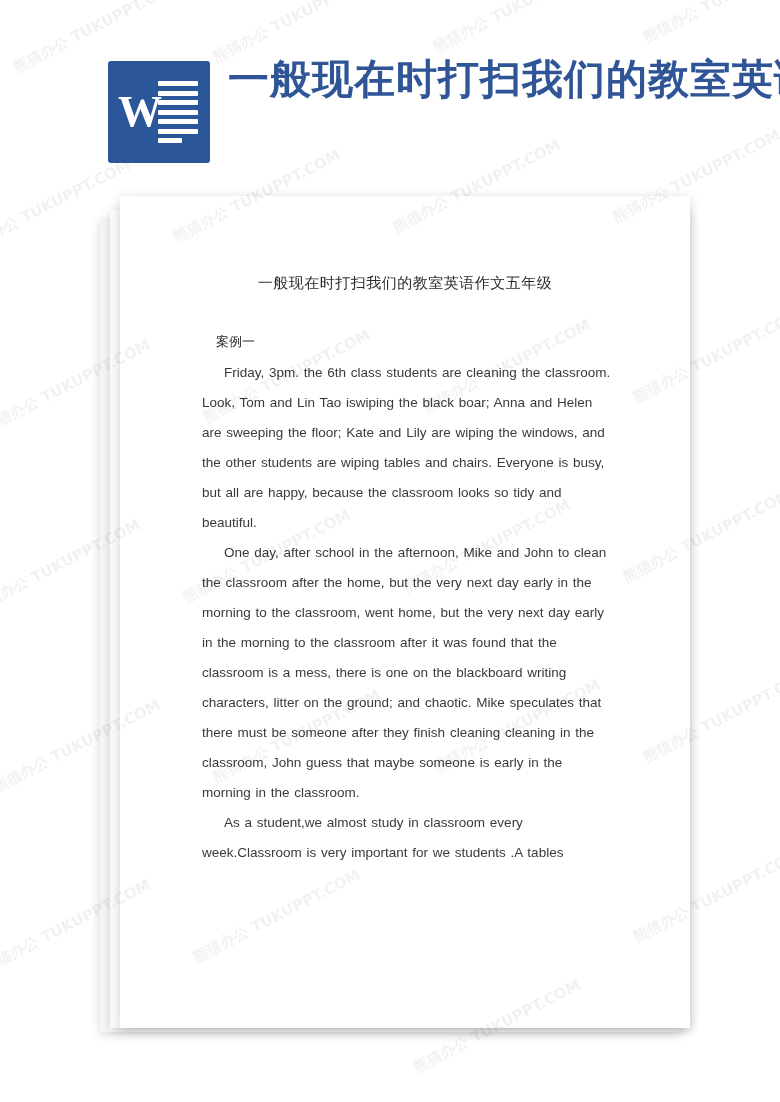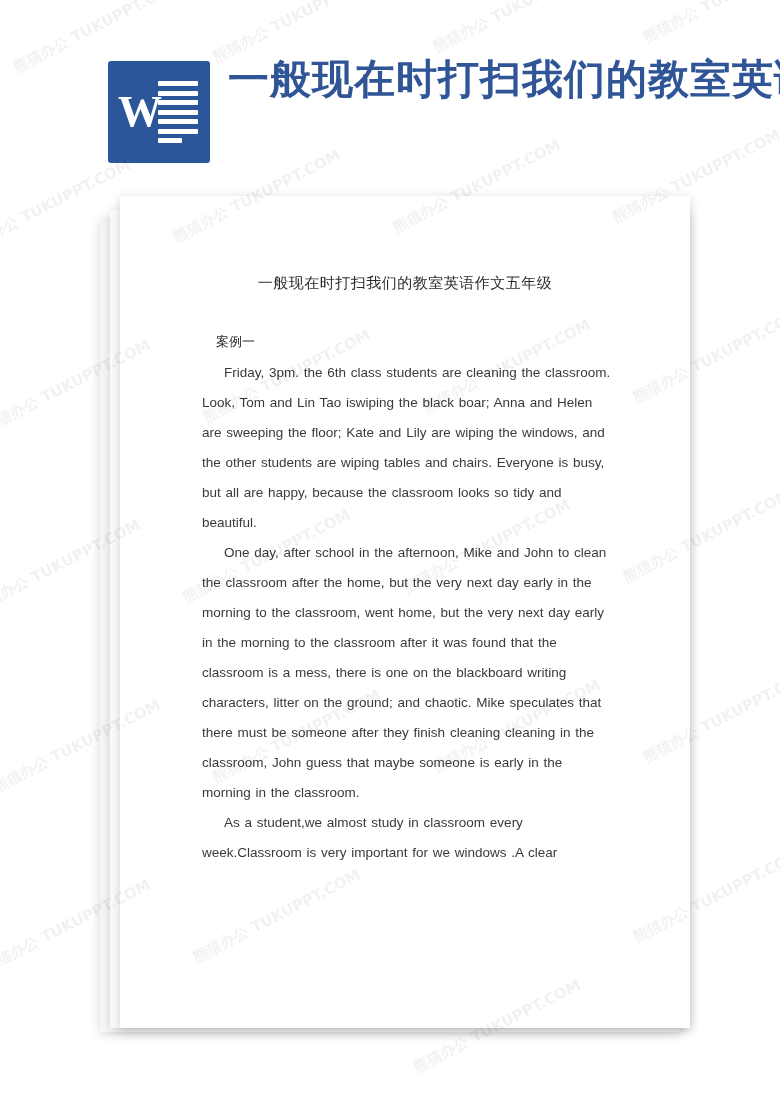--- a/index.html
+++ b/index.html
@@ -210,21 +210,21 @@
 
       <div class="doc-heading">一般现在时打扫我们的教室英语作文五年级</div>
 
       <div class="doc-content">
 
         <div class="sec-label">案例一</div>
         <p class="para">Friday, 3pm. the 6th class students are cleaning the classroom. Look, Tom and Lin Tao iswiping the black boar; Anna and Helen are sweeping the floor; Kate and Lily are wiping the windows, and the other students are wiping tables and chairs. Everyone is busy, but all are happy, because the classroom looks so tidy and beautiful.</p>
 
         <p class="para">One day, after school in the afternoon, Mike and John to clean the classroom after the home, but the very next day early in the morning to the classroom, went home, but the very next day early in the morning to the classroom after it was found that the classroom is a mess, there is one on the blackboard writing characters, litter on the ground; and chaotic. Mike speculates that there must be someone after they finish cleaning cleaning in the classroom, John guess that maybe someone is early in the morning in the classroom.</p>
 
-        <p class="para">As a student,we almost study in classroom every week.Classroom is very important for we windows .A clear</p>
+        <p class="para">As a student,we almost study in classroom every week.Classroom is very important for we students .A tables</p>
 
       </div>
     </div>
   </div>
 </div>
 
 <div class="watermarks">
   <div class="wm" style="left:10px;  top:60px;">熊猫办公 TUKUPPT.COM</div>
   <div class="wm" style="left:210px; top:50px;">熊猫办公 TUKUPPT.COM</div>
   <div class="wm" style="left:430px; top:40px;">熊猫办公 TUKUPPT.COM</div>

